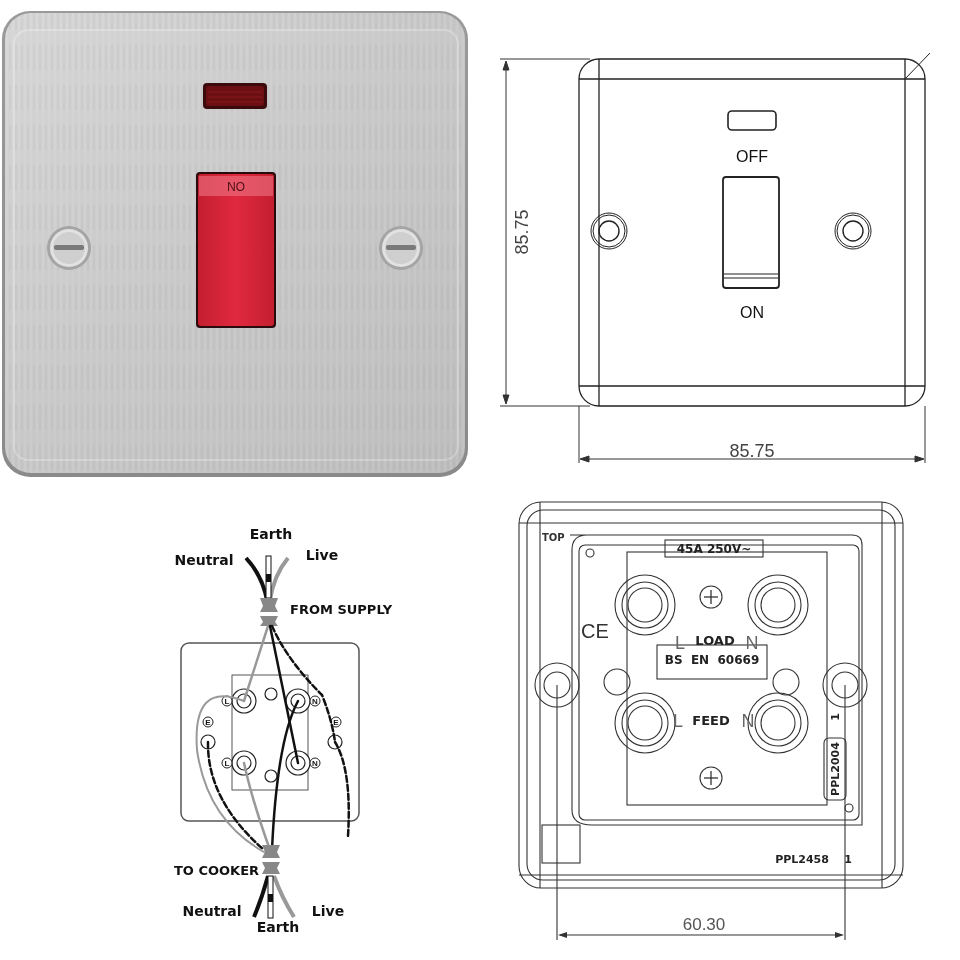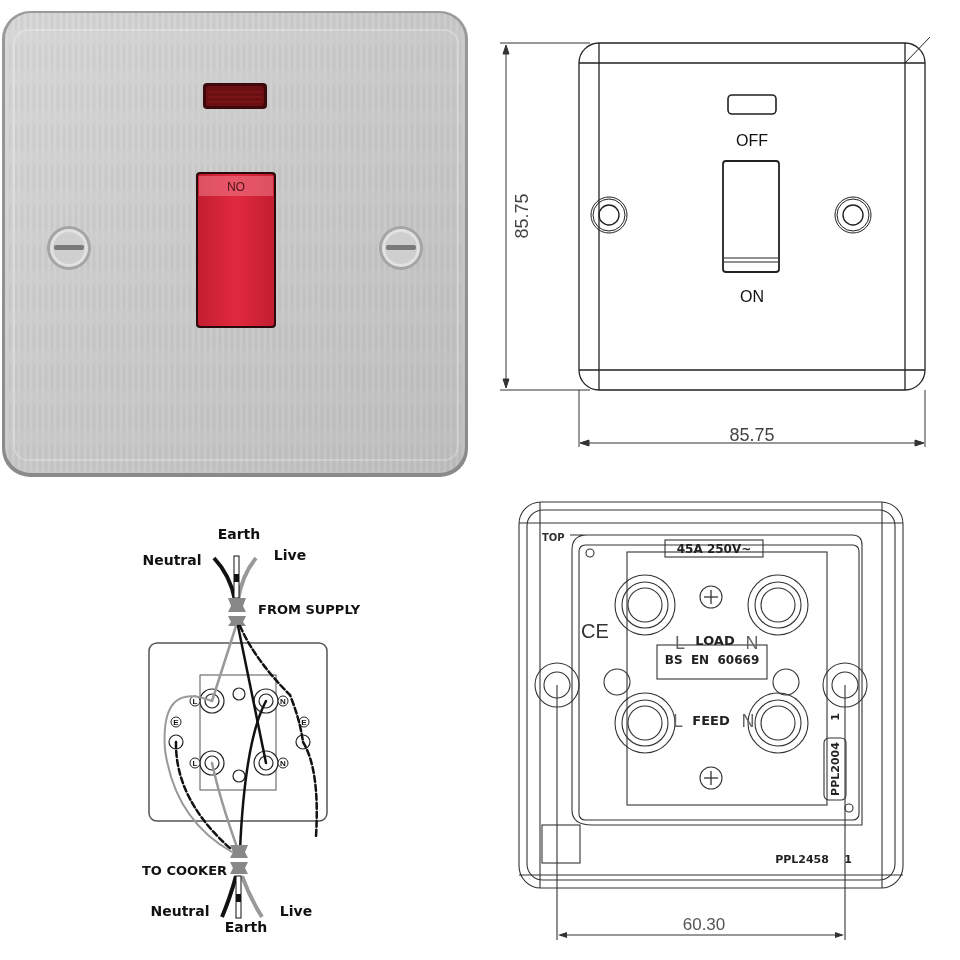--- a/index.html
+++ b/index.html
@@ -61,21 +61,21 @@
     </g>
     <g>
       <circle cx="401" cy="248" r="22" fill="#a5a5a5"></circle>
       <circle cx="401" cy="248" r="19" fill="#e2e2e2"></circle>
       <circle cx="401" cy="248" r="16" fill="#cfcfcf"></circle>
       <rect x="386" y="245" width="30" height="5" rx="2" fill="#7a7a7a"></rect>
     </g>
   </svg>
 </div>
 
-<div class="panel" style="left:480px;top:0;width:480px;height:480px;">
+<div class="panel" style="left:480px;top:16px;width:480px;height:480px;">
   <svg width="480" height="480" viewBox="0 0 480 480">
     <g stroke="#222" fill="none" stroke-width="1.3">
 
       <rect x="99" y="43" width="346" height="347" rx="20"></rect>
 
       <line x1="99" y1="63" x2="445" y2="63"></line>
       <line x1="99" y1="370" x2="445" y2="370"></line>
       <line x1="119" y1="43" x2="119" y2="390"></line>
       <line x1="425" y1="43" x2="425" y2="390"></line>
 
@@ -110,21 +110,21 @@
       <line x1="445" y1="390" x2="445" y2="447"></line>
       <line x1="101" y1="443" x2="443" y2="443"></line>
       <polygon points="100,443 109,440 109,446"></polygon>
       <polygon points="444,443 435,440 435,446"></polygon>
     </g>
     <text x="0" y="0" transform="translate(48 216) rotate(-90)" text-anchor="middle" font-size="18" fill="#444">85.75</text>
     <text x="272" y="441" text-anchor="middle" font-size="18" fill="#444">85.75</text>
   </svg>
 </div>
 
-<div class="panel" style="left:0;top:480px;width:480px;height:480px;">
+<div class="panel" style="left:0;top:480px;width:480px;height:480px;padding-left:32px;">
   <svg width="480" height="480" viewBox="0 0 480 480">
 
     <text x="239" y="59" text-anchor="middle" font-size="14" class="lbl-bold" fill="#111">Earth</text>
     <text x="172" y="85" text-anchor="middle" font-size="14" class="lbl-bold" fill="#111">Neutral</text>
     <text x="290" y="80" text-anchor="middle" font-size="14" class="lbl-bold" fill="#111">Live</text>
     <text x="258" y="134" font-size="13" class="lbl-bold" fill="#111">FROM SUPPLY</text>
 
     <path d="M214 78 Q230 95 235 120" stroke="#111" stroke-width="4" fill="none"></path>
     <path d="M256 78 Q242 95 238 120" stroke="#999" stroke-width="4" fill="none"></path>
     <rect x="234" y="76" width="5" height="42" fill="#fff" stroke="#111" stroke-width="1"></rect>

